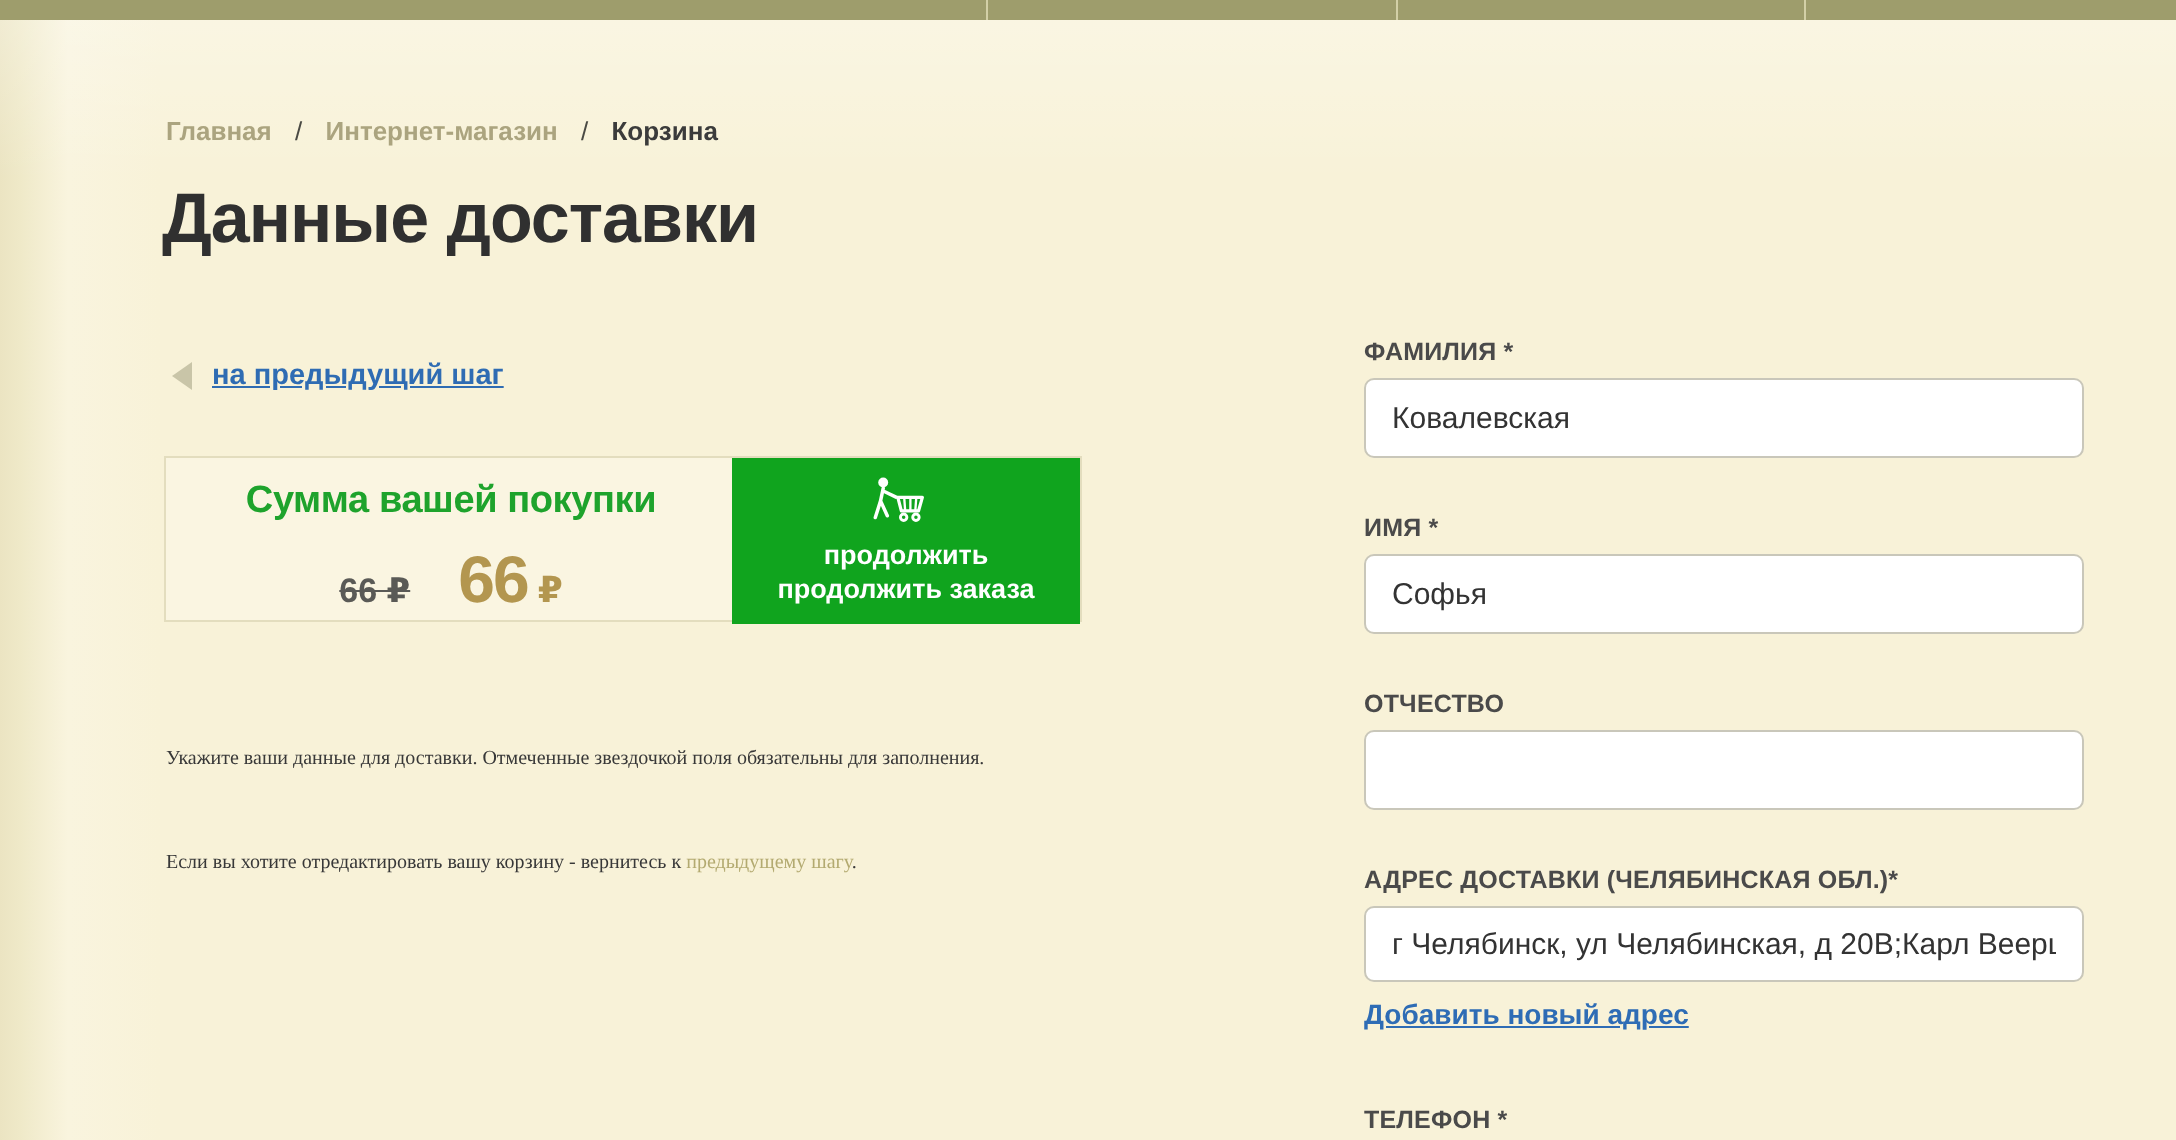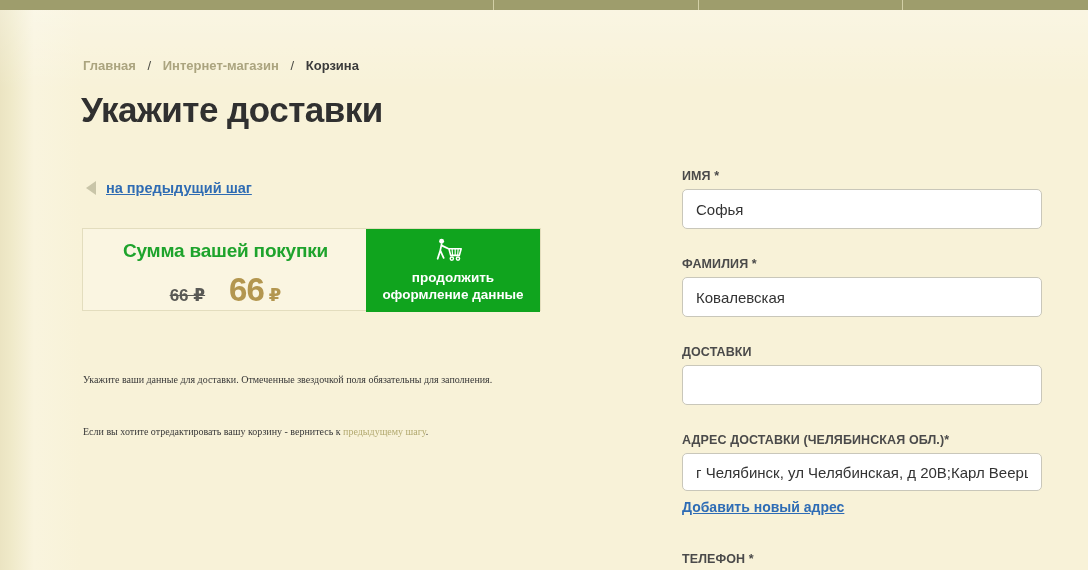--- a/index.html
+++ b/index.html
@@ -93,21 +93,21 @@
   </div>
 
   <div class="breadcrumb">
     <a class="crumb-link">Главная</a>
     <span class="sep">/</span>
     <a class="crumb-link">Интернет-магазин</a>
     <span class="sep">/</span>
     <span class="crumb-current">Корзина</span>
   </div>
 
-  <h1 class="page-title">Укажите доставки</h1>
+  <h1 class="page-title">Данные доставки</h1>
 
   <div class="back-row">
     <span class="back-arrow"></span>
     <a class="back-link">на предыдущий шаг</a>
   </div>
 
   <div class="summary-box">
     <div class="summary-left">
       <div class="summary-title">Сумма вашей покупки</div>
       <div class="price-row">
@@ -120,42 +120,42 @@
         <svg width="38" height="24" viewBox="0 0 26 16" fill="none" xmlns="http://www.w3.org/2000/svg">
           <circle cx="5.2" cy="2" r="1.7" fill="#ffffff"></circle>
           <path d="M5.2 4 L4.3 8.3 M4.3 8.3 L2.5 14 M4.3 8.3 L6.6 13.4 M5.4 5 L9.6 7" stroke="#ffffff" stroke-width="1.2" stroke-linecap="round"></path>
           <path d="M10.2 7.1 L18.6 7.1 L17.3 11.7 L11.4 11.7 Z" stroke="#ffffff" stroke-width="1.1" stroke-linejoin="round"></path>
           <path d="M12.4 7.3 L12.7 11.5 M14.5 7.3 L14.5 11.5 M16.5 7.3 L16.2 11.5" stroke="#ffffff" stroke-width="0.8"></path>
           <circle cx="12.2" cy="13.9" r="1.1" stroke="#ffffff" stroke-width="1"></circle>
           <circle cx="16.4" cy="13.9" r="1.1" stroke="#ffffff" stroke-width="1"></circle>
         </svg>
       </span>
       <span class="btn-line">продолжить</span>
-      <span class="btn-line">оформление данные</span>
+      <span class="btn-line">продолжить заказа</span>
     </button>
   </div>
 
   <p class="para para-1">Укажите ваши данные для доставки. Отмеченные звездочкой поля обязательны для заполнения.</p>
 
   <p class="para para-2"><span>Если вы хотите отредактировать вашу корзину - вернитесь к </span><a class="inline-olive-link">предыдущему шагу</a><span>.</span></p>
 
   <div class="form-col">
 
     <div class="field">
+      <label class="field-label">ФАМИЛИЯ *</label>
+      <input class="text-input" type="text" value="Ковалевская" style="">
+    </div>
+
+    <div class="field">
       <label class="field-label">ИМЯ *</label>
       <input class="text-input" type="text" value="Софья" style="">
     </div>
 
     <div class="field">
-      <label class="field-label">ФАМИЛИЯ *</label>
-      <input class="text-input" type="text" value="Ковалевская" style="">
-    </div>
-
-    <div class="field">
-      <label class="field-label">ДОСТАВКИ</label>
+      <label class="field-label">ОТЧЕСТВО</label>
       <input class="text-input" type="text" value="" style="">
     </div>
 
     <div class="field">
       <label class="field-label">АДРЕС ДОСТАВКИ (ЧЕЛЯБИНСКАЯ ОБЛ.)*</label>
       <input class="text-input short" type="text" value="г Челябинск, ул Челябинская, д 20В;Карл Веерштрас" style="">
       <a class="add-address">Добавить новый адрес</a>
     </div>
 
     <div class="field phone-group">

